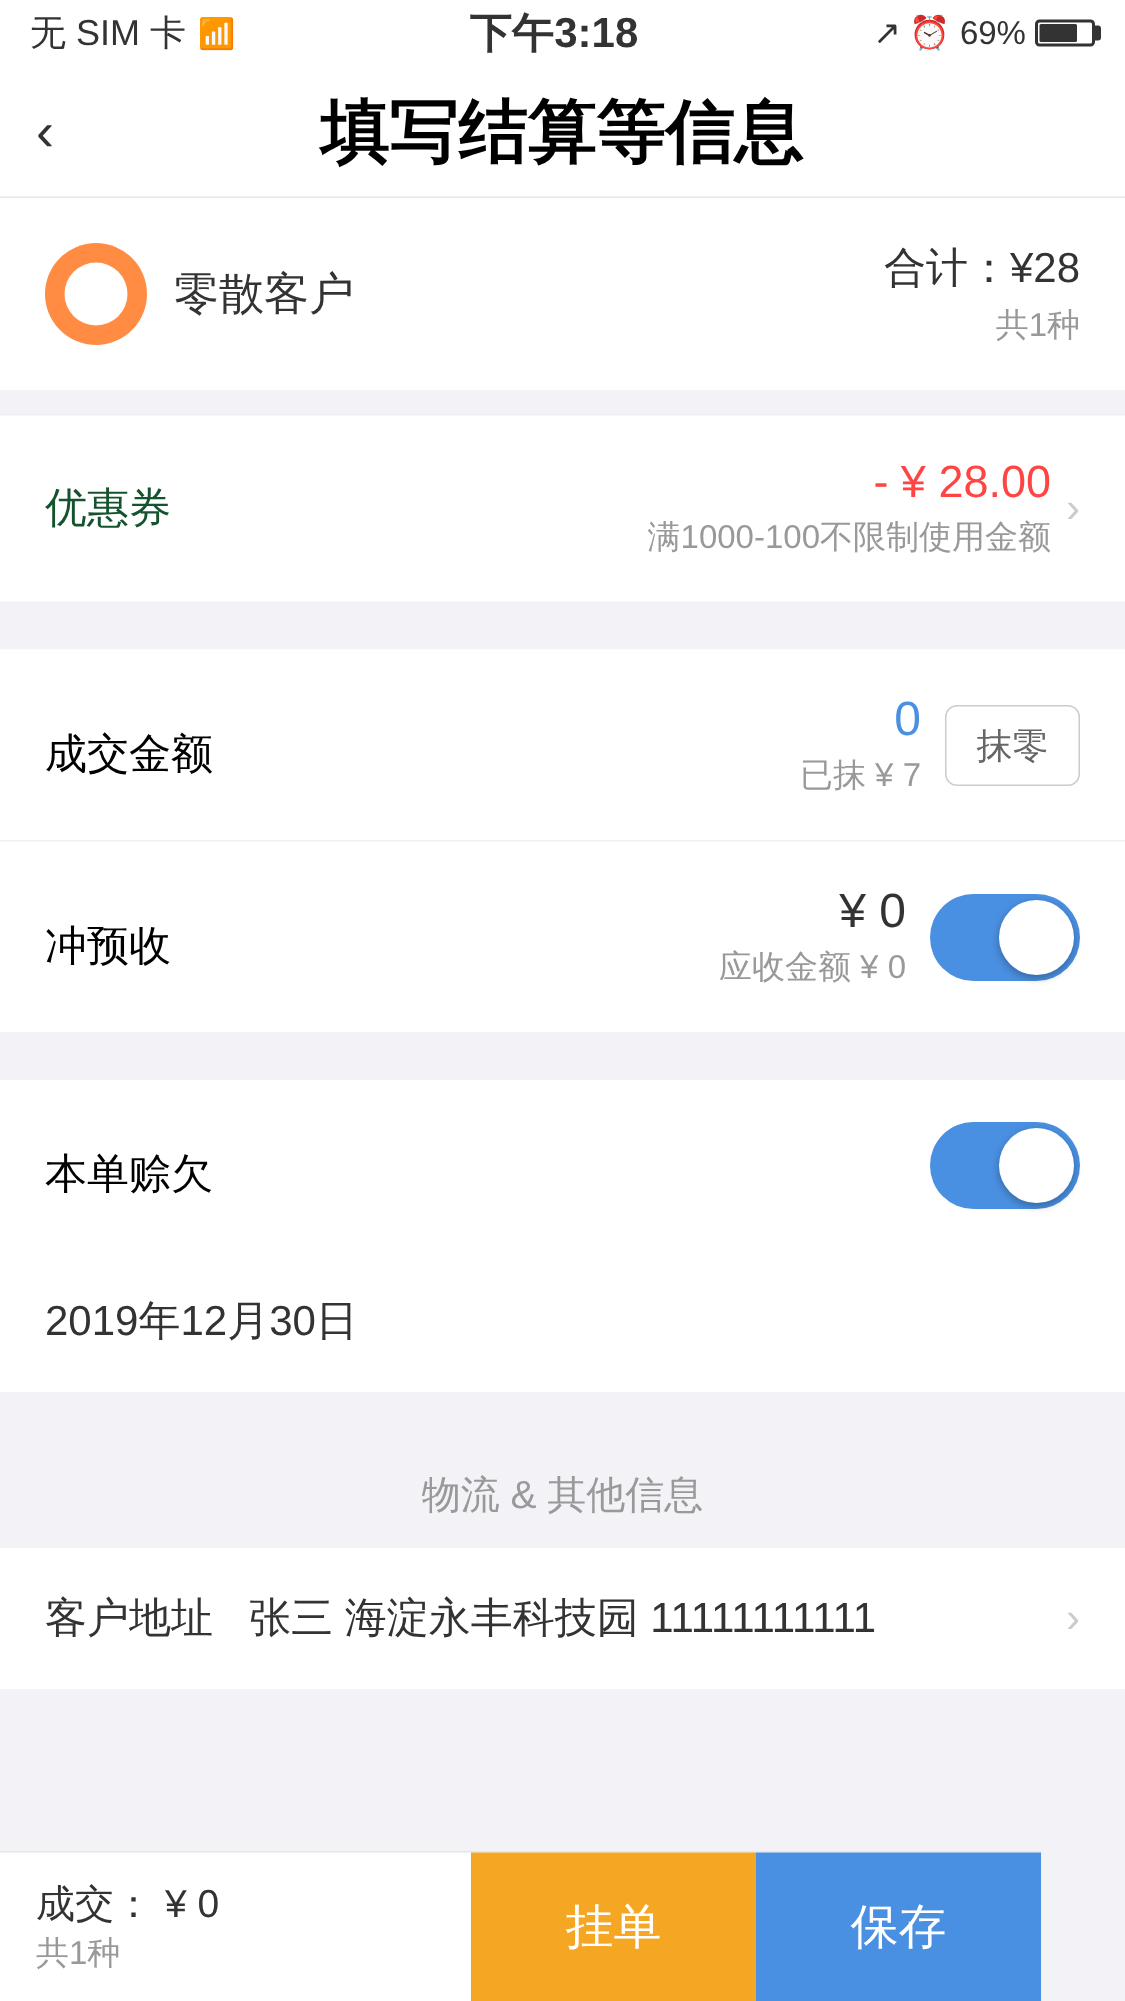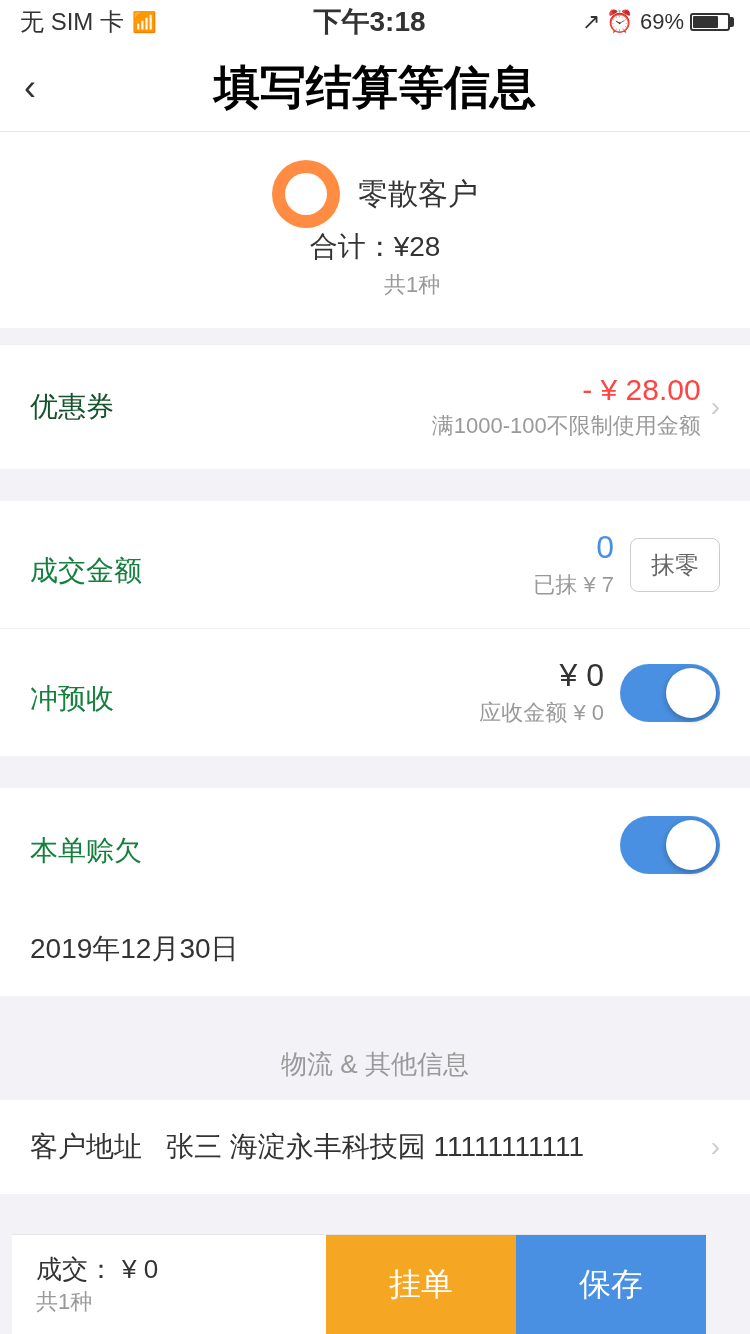--- a/index.html
+++ b/index.html
@@ -58,21 +58,20 @@
       margin-bottom: 16px;
     }
 
     
     .customer-row {
       display: flex;
       align-items: center;
       justify-content: space-between;
       padding: 28px 30px;
       background: #fff;
-      flex-direction: column;
     }
     .customer-left {
       display: flex;
       align-items: center;
       gap: 18px;
     }
     .customer-avatar {
       width: 68px;
       height: 68px;
       background: #ff8c42;
@@ -120,21 +119,21 @@
     
     .field-row {
       display: flex;
       align-items: center;
       justify-content: space-between;
       padding: 28px 30px;
       background: #fff;
       border-top: 1px solid #f0f0f0;
     }
     .field-row:first-child { border-top: none; }
-    .field-label { font-size: 28px; color: #15803d; margin-top: 12px; }
+    .field-label { font-size: 28px; color: #000000; margin-top: 12px; }
     .field-right { display: flex; align-items: center; gap: 16px; text-align: right; }
     .field-value-blue { font-size: 32px; color: #4a90e2; }
     .field-value-normal { font-size: 32px; color: #333; }
     .field-sub { font-size: 22px; color: #999; margin-top: 4px; }
 
     
     .round-off-btn {
       border: 1px solid #ccc;
       border-radius: 8px;
       padding: 10px 20px;
@@ -195,21 +194,21 @@
       cursor: pointer;
     }
     .address-label { font-size: 28px; color: #333; flex-shrink: 0; margin-right: 24px; }
     .address-value { font-size: 28px; color: #333; flex: 1; }
     .address-chevron { color: #ccc; font-size: 28px; margin-left: 10px; }
 
     
     .bottom-bar {
       position: fixed;
       bottom: 0;
-      left: 12px;
+      left: 0;
       width: 694px;
       height: 100px;
       display: flex;
       background: #fff;
       border-top: 1px solid #e5e5ea;
     }
     .bottom-info {
       flex: 1;
       display: flex;
       flex-direction: column;

